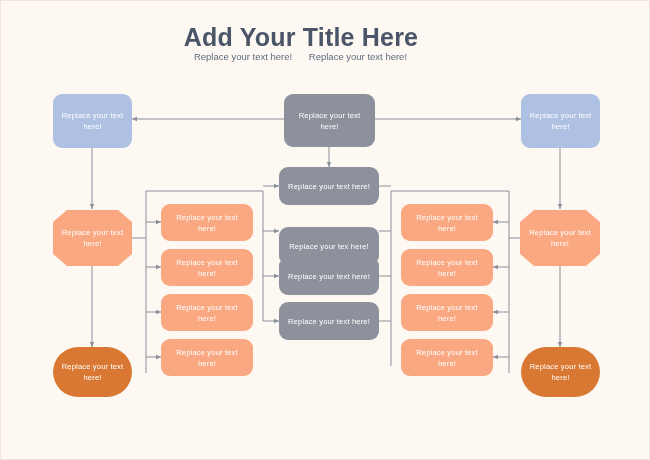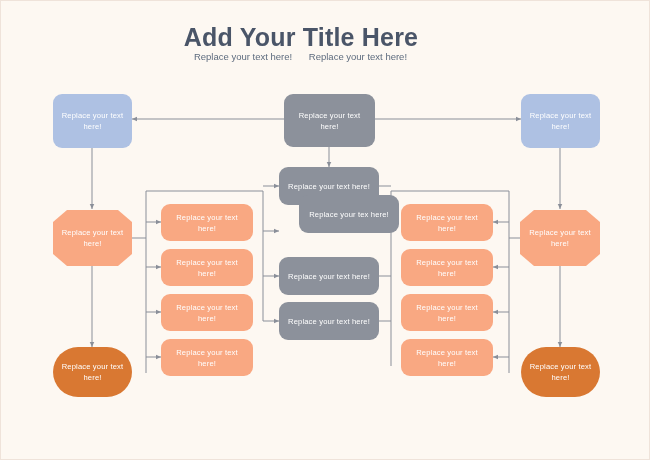--- a/index.html
+++ b/index.html
@@ -185,21 +185,21 @@
   <div class="node salmon" style="left:160px; top:293px; width:92px; height:37px;">
     <span class="tx">Replace your text here!</span>
   </div>
   <div class="node salmon" style="left:160px; top:338px; width:92px; height:37px;">
     <span class="tx">Replace your text here!</span>
   </div>
 
   <div class="node gray" style="left:278px; top:166px; width:100px; height:38px;">
     <span class="tx">Replace your text here!</span>
   </div>
-  <div class="node gray" style="left:278px; top:194px; width:100px; height:38px;margin-left:20px;">
+  <div class="node gray" style="left:278px; top:226px; width:100px; height:38px;">
     <span class="tx">Replace your tex here!</span>
   </div>
   <div class="node gray" style="left:278px; top:256px; width:100px; height:38px;">
     <span class="tx">Replace your text here!</span>
   </div>
   <div class="node gray" style="left:278px; top:301px; width:100px; height:38px;">
     <span class="tx">Replace your text here!</span>
   </div>
 
   <div class="node salmon" style="left:400px; top:203px; width:92px; height:37px;">

